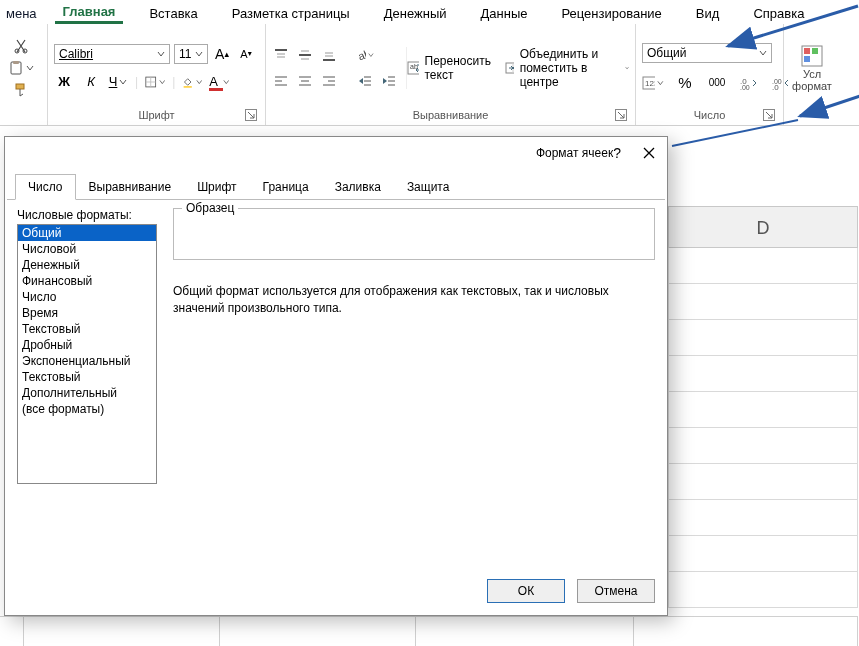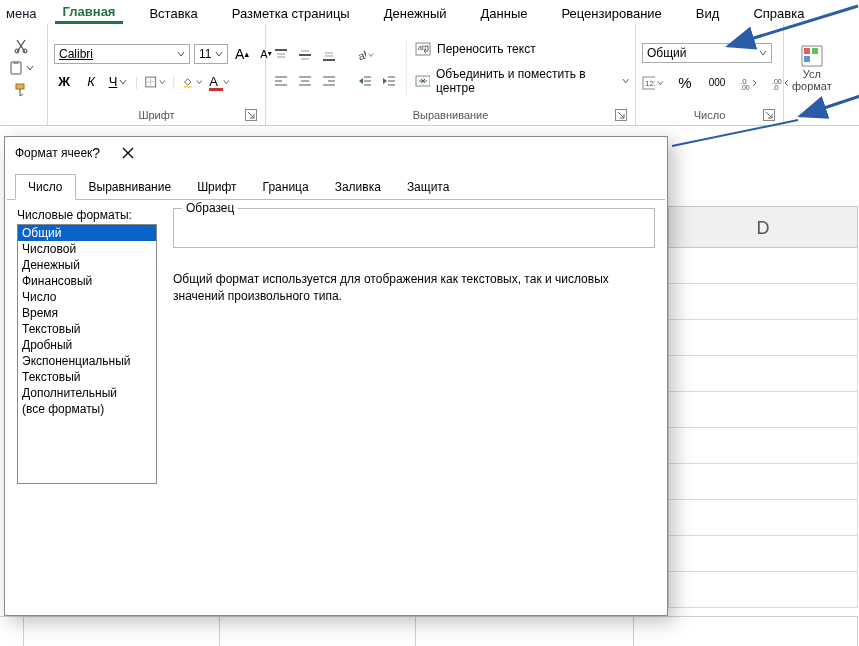--- a/index.html
+++ b/index.html
@@ -77,39 +77,39 @@
   .font-top { display: flex; align-items: center; gap: 4px; margin-bottom: 8px;}
   .font-combo {
     border: 1px solid #aaa;
     height: 20px;
     display: flex;
     align-items: center;
     padding: 0 4px;
     font-size: 12px;
     background: #fff;
   }
-  .font-combo.name { width: 136px; justify-content: space-between; text-decoration: underline;}
+  .font-combo.name { width: 116px; justify-content: space-between; text-decoration: underline;}
   .font-combo.size { width: 34px; justify-content: space-between;}
   .chev { width: 8px; height: 8px; }
   .font-bottom { display: flex; align-items: center; gap: 7px; }
   .btn-sm {
     width: 20px;
     height: 20px;
     display: inline-flex;
     align-items: center;
     justify-content: center;
     font-size: 13px;
   }
   .btn-drop { display:inline-flex; align-items:center; gap:2px; }
 
   
   .align-col { display: flex; flex-direction: column; gap: 8px; padding-right: 8px;}
   .align-row { display: flex; gap: 6px; }
   .align-btn { width: 18px; height: 18px; display:inline-flex; align-items:center; justify-content:center;}
-  .merge-col { display: flex; flex-direction: column; gap: 10px; padding-left: 8px; border-left: 1px solid #eee;}
+  .merge-col { display: flex; flex-direction: row; gap: 10px; border-left: 1px solid #eee;}
   .merge-row { display:flex; align-items:center; gap:6px; font-size:12px; }
 
   
   .num-col { display:flex; flex-direction:column; gap:10px; }
   .num-combo {
     border: 1px solid #aaa;
     width: 130px;
     height: 20px;
     display:flex;
     align-items:center;
@@ -175,21 +175,21 @@
     height: 480px;
     background: #fff;
     border: 1px solid #888;
     box-shadow: 6px 6px 18px rgba(0,0,0,0.25);
     display: flex;
     flex-direction: column;
   }
   .dlg-title {
     display: flex;
     align-items: center;
-    justify-content: flex-start;
+    justify-content: flex-end;
     padding: 8px 10px;
     font-size: 12px;
   }
   .dlg-title-right { display:flex; align-items:center; gap: 20px; font-size: 14px;}
   .dlg-close { width:16px; height:16px; display:inline-flex; align-items:center; justify-content:center; }
   .dlg-tabs {
     display: flex;
     padding: 4px 8px 0 8px;
     gap: 0;
     border-bottom: 1px solid #bbb;
@@ -223,21 +223,21 @@
     height: 260px;
     background: #fff;
     overflow: hidden;
     font-size: 12px;
   }
   .fmt-list .item { padding: 1px 4px; white-space: nowrap;}
   .fmt-list .item.sel { background: #0a63c7; color: #fff; }
   .right-pane { flex:1; display:flex; flex-direction:column; gap:8px;}
   .sample-box {
     border: 1px solid #bbb;
-    height: 40px;
+    height: 52px;
     position: relative;
     background: #fff;
   }
   .sample-label {
     position:absolute; left:8px; top:-8px; background:#fff; padding: 0 4px; font-size:12px;
   }
   .desc { font-size: 12px; line-height: 1.4; margin-top: 15px; }
   .dlg-btns {
     display:flex;
     justify-content:flex-end;
@@ -519,21 +519,21 @@
     <div class="group-label">
       <span>Число</span>
       <span class="launcher">
         <svg viewBox="0 0 8 8">
             <path d="M1 1 L7 7 M7 3 L7 7 L3 7" stroke="#666" fill="none"></path>
           </svg>
       </span>
     </div>
   </div>
 
-  <div class="group" style="width:56px; border-right:none;">
+  <div class="group" style="width:56px; border-right:none;align-items:center;">
     <div class="group-content">
       <div class="cond-col">
         <svg width="24" height="24">
             <rect x="2" y="2" width="20" height="20" fill="none" stroke="#888"></rect>
             <rect x="4" y="4" width="6" height="6" fill="#e06060"></rect>
             <rect x="12" y="4" width="6" height="6" fill="#60c060"></rect>
             <rect x="4" y="12" width="6" height="6" fill="#6090e0"></rect>
           </svg>
         <span>Усл</span>
         <span>формат</span>
@@ -627,13 +627,17 @@
       </div>
     </div>
     <div class="right-pane">
       <div class="sample-box">
         <span class="sample-label">Образец</span>
       </div>
       <div class="desc">Общий формат используется для отображения как текстовых, так и числовых значений произвольного типа.</div>
     </div>
   </div>
 
+  <div class="dlg-btns">
+    <button class="primary">ОК</button>
+    <button>Отмена</button>
+  </div>
 </div>
 
 </body></html>

